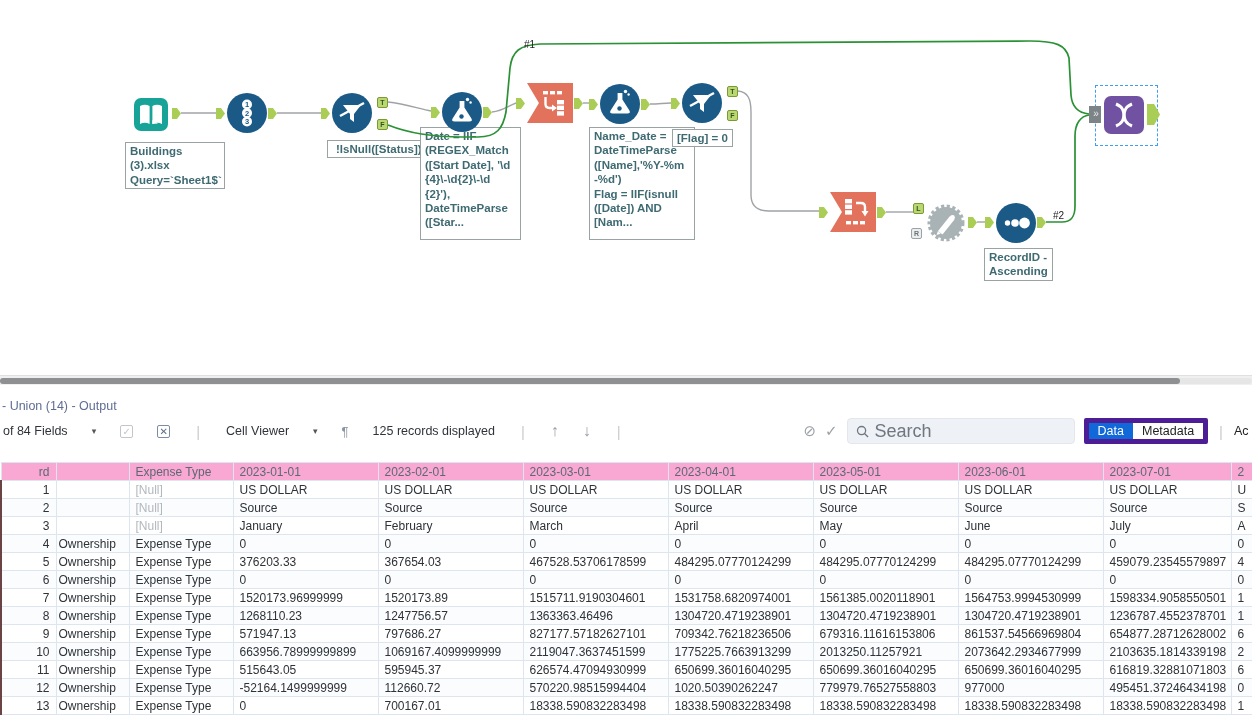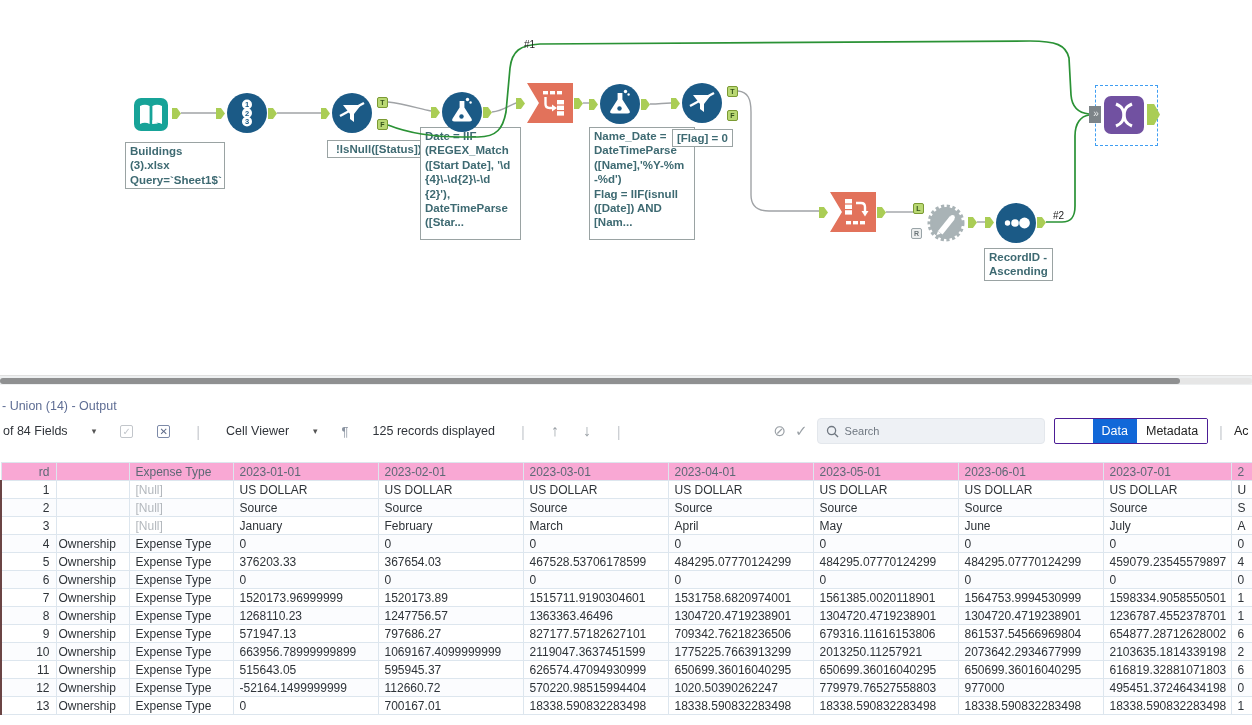--- a/index.html
+++ b/index.html
@@ -45,24 +45,24 @@
   .tb-sep { color:#c9ccd1; font-size:15px; padding:0 2px; }
   .caret { font-size:9px; color:#555; }
   .tb-icon { color:#9aa0a6; font-size:15px; }
   .chk { display:inline-block; width:13px; height:13px; border:1px solid #c2c6cb; border-radius:2px;
     color:#c2c6cb; font-size:10px; line-height:11px; text-align:center; }
   .chk.x { border-color:#7d8aa8; color:#5d6a88; font-weight:bold; }
   .pilcrow { color:#8a93a0; font-size:13px; }
   .arrow-ico { color:#9aa0a6; font-size:16px; }
   #search-box { width:228px; height:26px; background:#eef1f5; border:1px solid #e3e7ec; border-radius:4px;
     display:flex; align-items:center; padding:0 8px; gap:6px; }
-  #search-box input { border:none; outline:none; background:transparent; font-size:11px; color:#333; width:170px;
+  #search-box input { border:none; outline:none; background:transparent; font-size:18px; color:#333; width:170px;
     font-family:"Liberation Sans","DejaVu Sans",sans-serif; }
   #search-box input::placeholder { color:#6f7780; }
-  .seg { display:flex; height:26px; border:1px solid #4c1d95; border-radius:2px; overflow:hidden;padding-left:38px; }
+  .seg { display:flex; height:26px; border:5px solid #4c1d95; border-radius:2px; overflow:hidden; }
   .seg button { height:100%; border:none; font-size:12.5px; padding:0 9px; cursor:pointer;
     font-family:"Liberation Sans","DejaVu Sans",sans-serif; }
   .seg .on { background:#1168d8; color:#fff; }
   .seg .off { background:#fff; color:#222; }
   #actions-partial { font-size:12.5px; color:#222; width:18px; overflow:hidden; }
 
   
   #grid-wrap { position:absolute; left:0; top:77px; width:1252px; height:263px; overflow:hidden; }
   table { border-collapse:collapse; table-layout:fixed; font-size:12px; width:1252px; }
   th,td { border:1px solid #dde6ee; height:18px; padding:0 6px; overflow:hidden; white-space:nowrap; text-align:left; }

